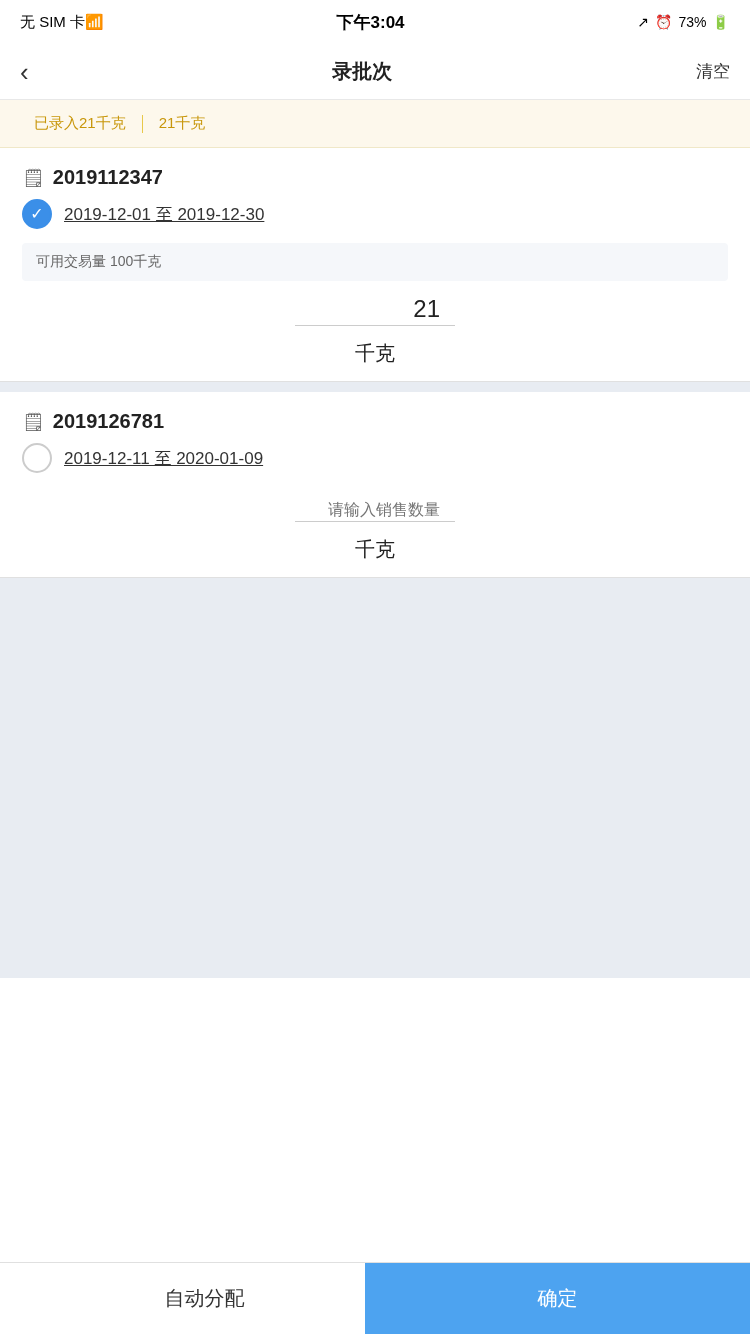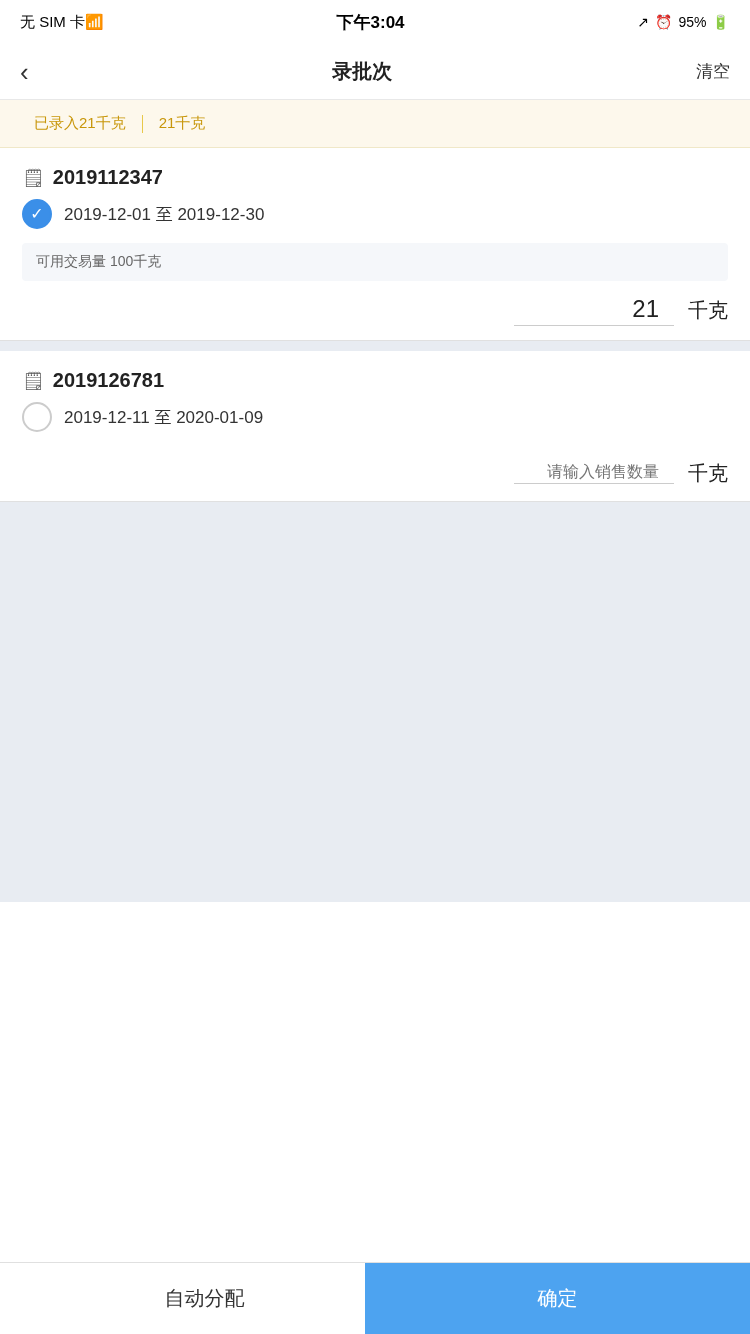--- a/index.html
+++ b/index.html
@@ -120,37 +120,39 @@
       border-color: #3b8fe8;
     }
     .radio-check {
       color: #fff;
       font-size: 16px;
       line-height: 1;
     }
     .batch-date {
       font-size: 17px;
       color: #333;
+      text-decoration: underline;
     }
     .batch-available {
       margin: 0 0 0 0;
       background: #f5f7fa;
       border-radius: 4px;
       padding: 10px 14px;
       font-size: 14px;
       color: #666;
     }
     .quantity-row {
       display: flex;
       align-items: center;
       justify-content: flex-end;
       padding: 14px 22px 14px 22px;
       gap: 14px;
       background: #fff;
       border-bottom: 1px solid #e0e0e0;
+      flex-direction: column;
     }
     .quantity-input {
       font-size: 24px;
       font-weight: 500;
       color: #222;
       border: none;
       background: transparent;
       text-align: right;
       width: 80px;
       outline: none;
@@ -225,21 +227,21 @@
 
 <div class="status-bar">
   <div class="status-left">
     <span>无 SIM 卡</span>
     <span>📶</span>
   </div>
   <div class="status-center">下午3:04</div>
   <div class="status-right">
     <span>↗</span>
     <span>⏰</span>
-    <span>95%</span>
+    <span>73%</span>
     <span>🔋</span>
   </div>
 </div>
 
 <div class="nav-bar">
   <span class="nav-back">‹</span>
   <span class="nav-title">录批次</span>
   <span class="nav-clear">清空</span>
 </div>
 

